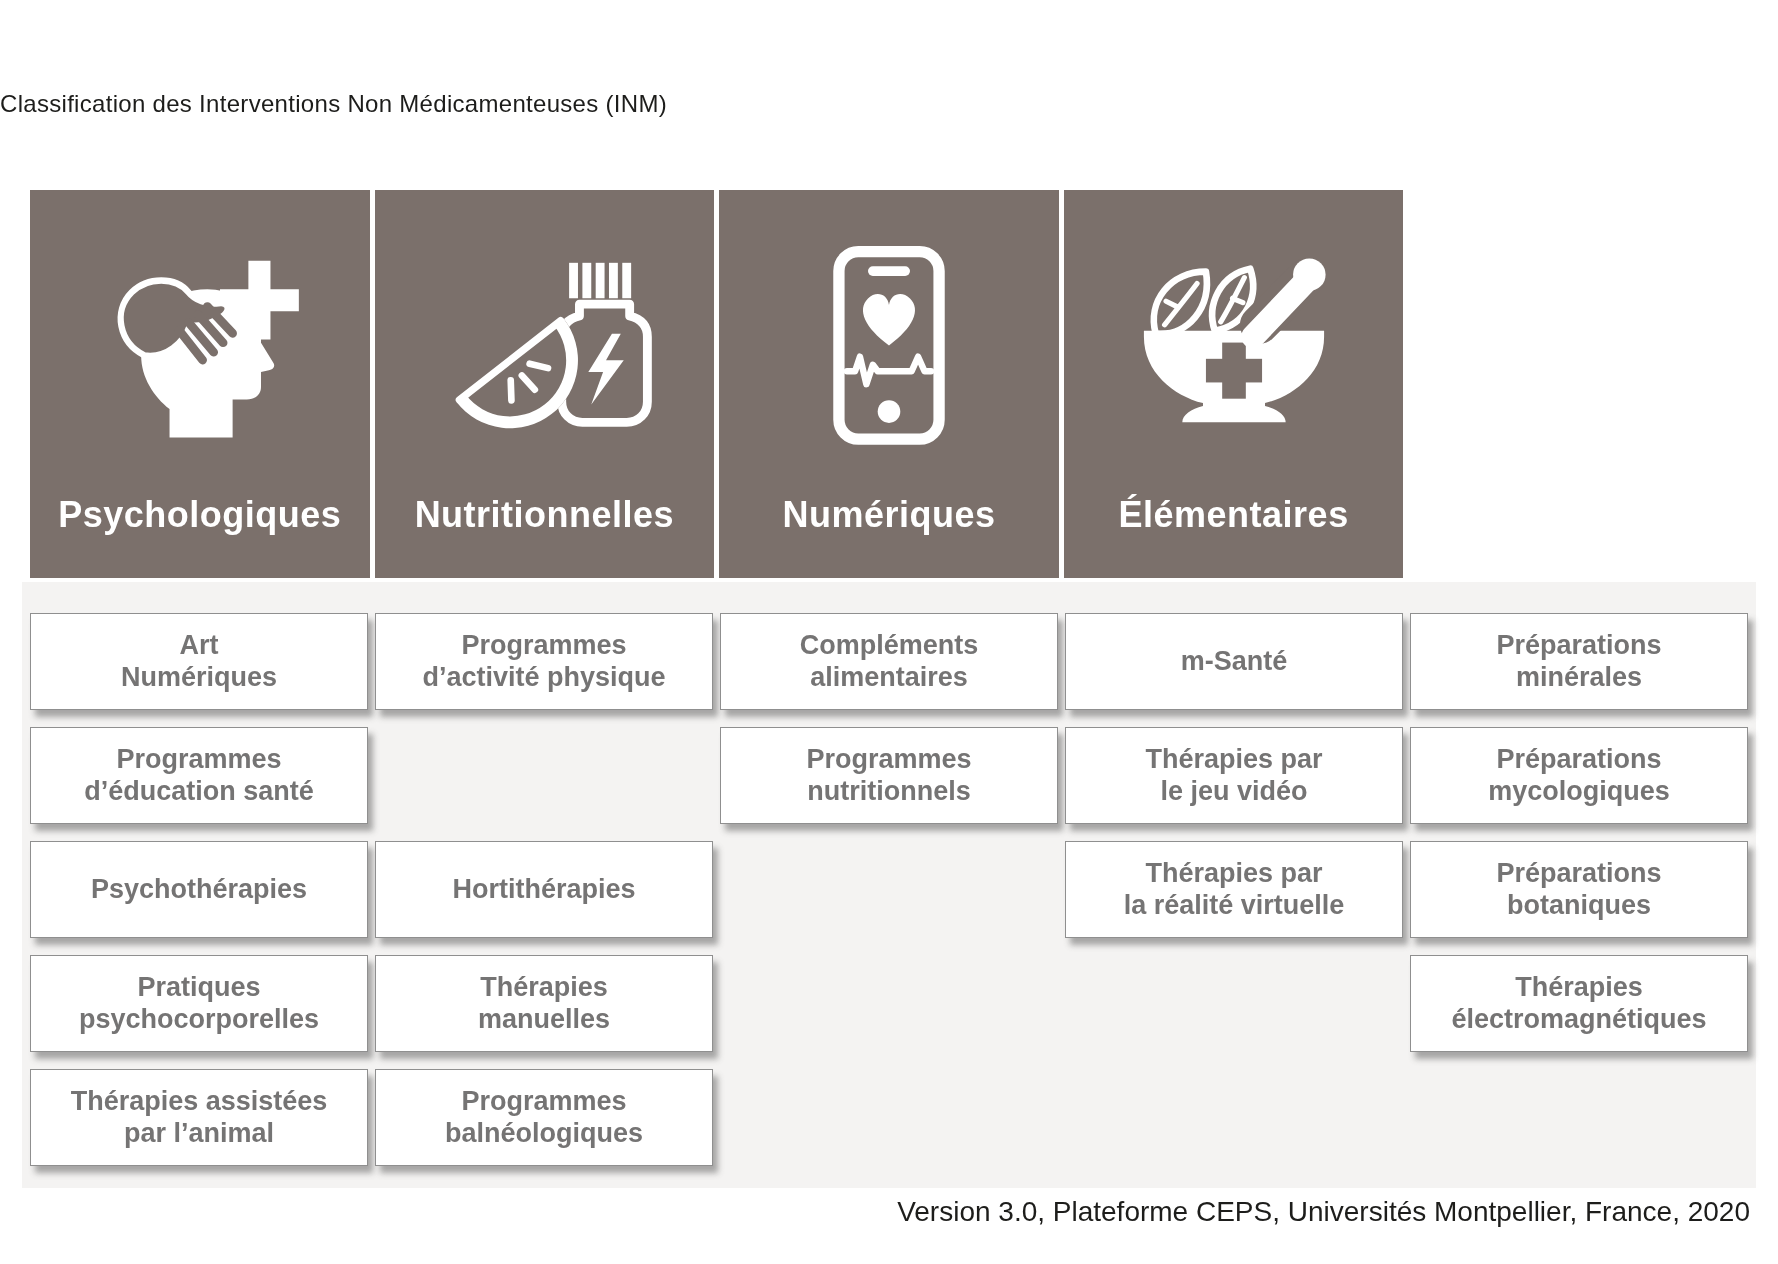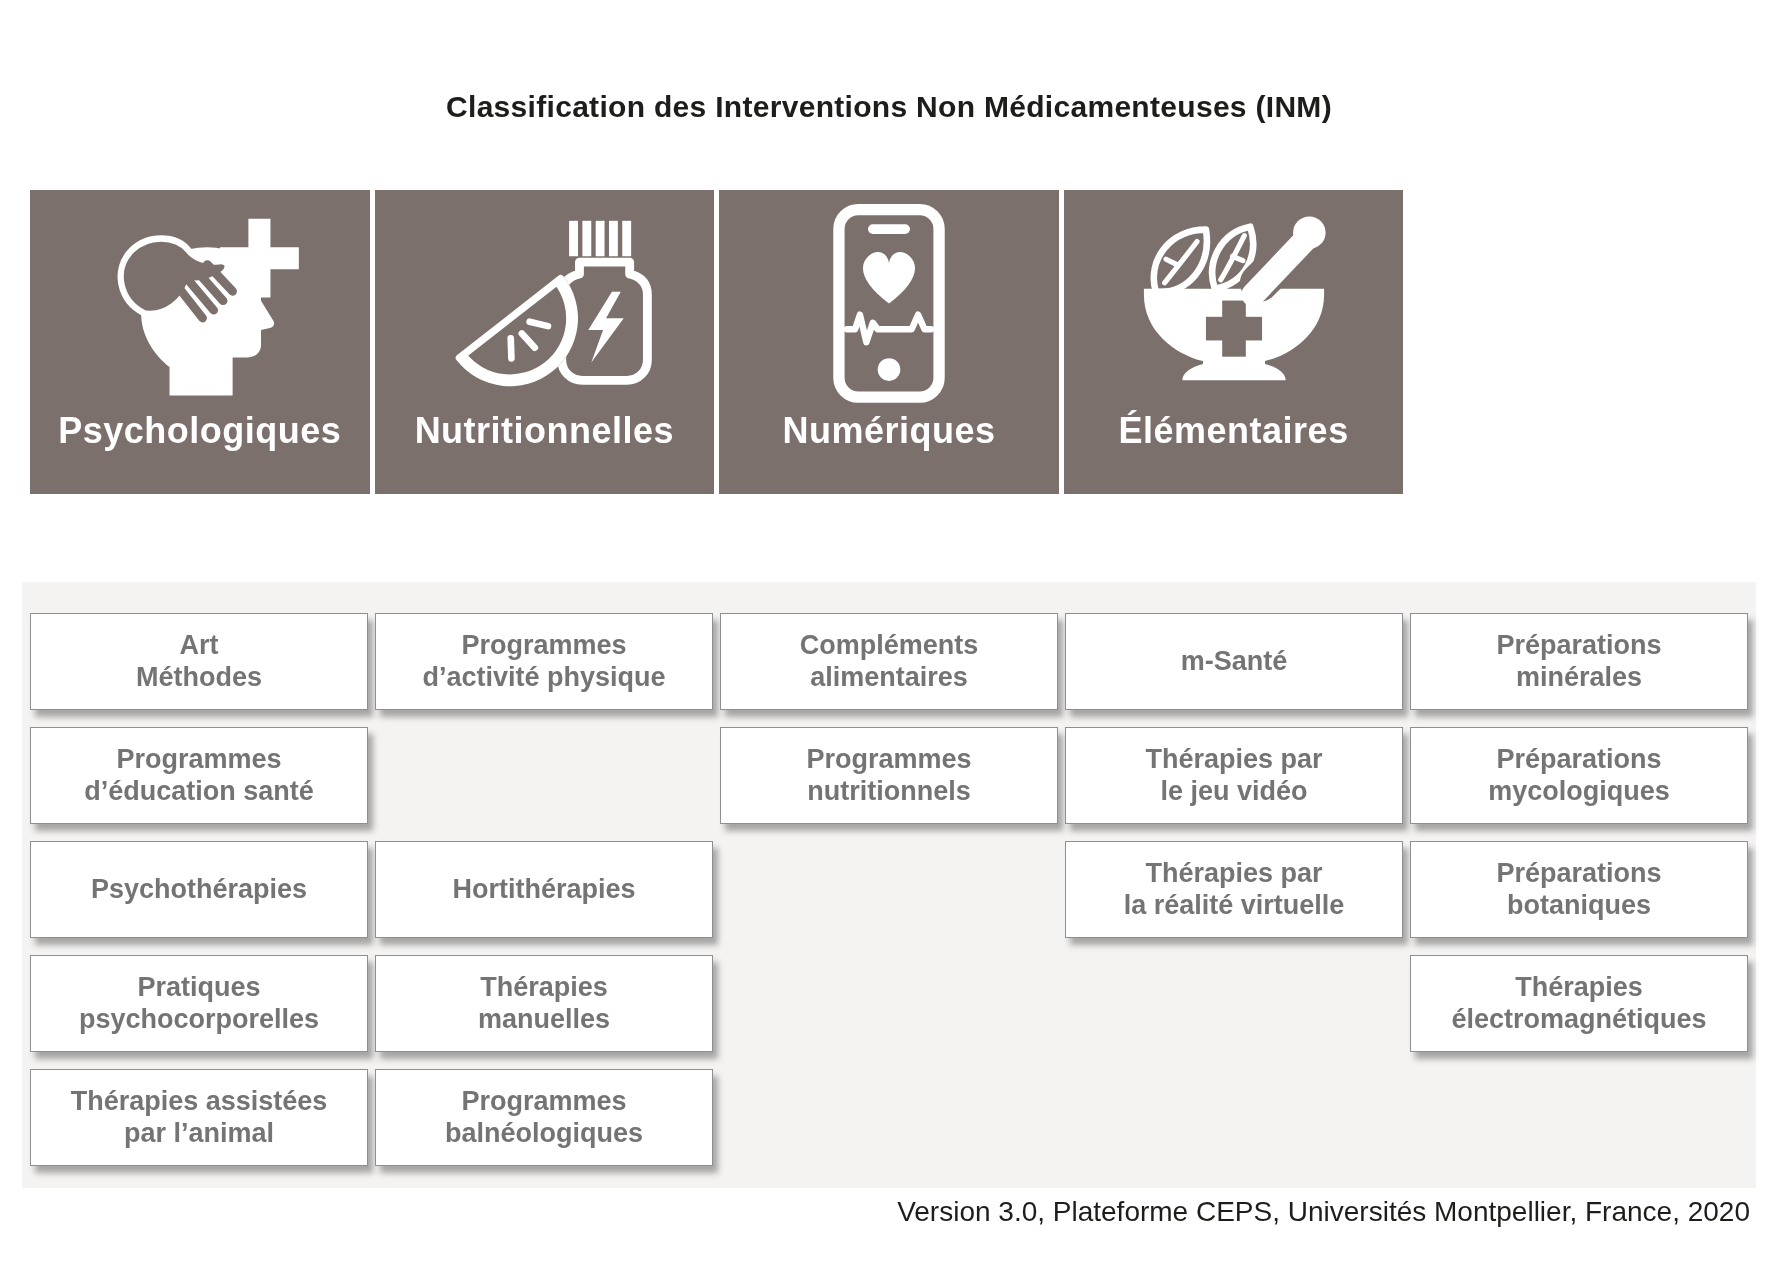--- a/index.html
+++ b/index.html
@@ -9,29 +9,29 @@
     --box-border:#8f8f8f;
     --text-dark:#1d1d1b;
   }
   html,body{margin:0;padding:0;}
   body{
     width:1778px;height:1264px;position:relative;background:#ffffff;
     font-family:"Liberation Sans", sans-serif;overflow:hidden;
   }
   .title{
     position:absolute;top:90px;left:0;width:100%;
-    text-align:center;font-size:30px;font-weight:700;
+    text-align:left;font-size:24px;font-weight:400;
     color:var(--text-dark);letter-spacing:.3px;
   }
   .panel{
     position:absolute;left:22px;top:582px;width:1734px;height:606px;
     background:var(--panel-bg);
   }
   .headers{
-    position:absolute;left:30px;top:190px;width:1718px;height:304px;
+    position:absolute;left:30px;top:190px;width:1718px;height:388px;
     display:grid;grid-template-columns:repeat(5,1fr);column-gap:5px;
   }
   .header-cell{
     background:var(--header-bg);display:flex;flex-direction:column;
     align-items:center;justify-content:flex-end;
   }
   .icon-wrap{flex:1;display:flex;align-items:center;justify-content:center;width:100%;padding-top:10px;}
   .header-label{
     color:#ffffff;font-size:36px;font-weight:bold;letter-spacing:.5px;
     margin-bottom:42px;text-align:center;
@@ -141,21 +141,21 @@
         <circle cx="126" cy="16" r="11" fill="#fff"></circle>
       </svg>
     </div>
     <div class="header-label">Élémentaires</div>
   </div>
 
 </div>
 
 <div class="boxes">
   <div class="box" style="grid-area:1/1">Art
-Méthodes</div>
+Numériques</div>
   <div class="box" style="grid-area:2/1">Programmes
 d’éducation santé</div>
   <div class="box" style="grid-area:3/1">Psychothérapies</div>
   <div class="box" style="grid-area:4/1">Pratiques
 psychocorporelles</div>
   <div class="box" style="grid-area:5/1">Thérapies assistées
 par l’animal</div>
 
   <div class="box" style="grid-area:1/2">Programmes
 d’activité physique</div>

